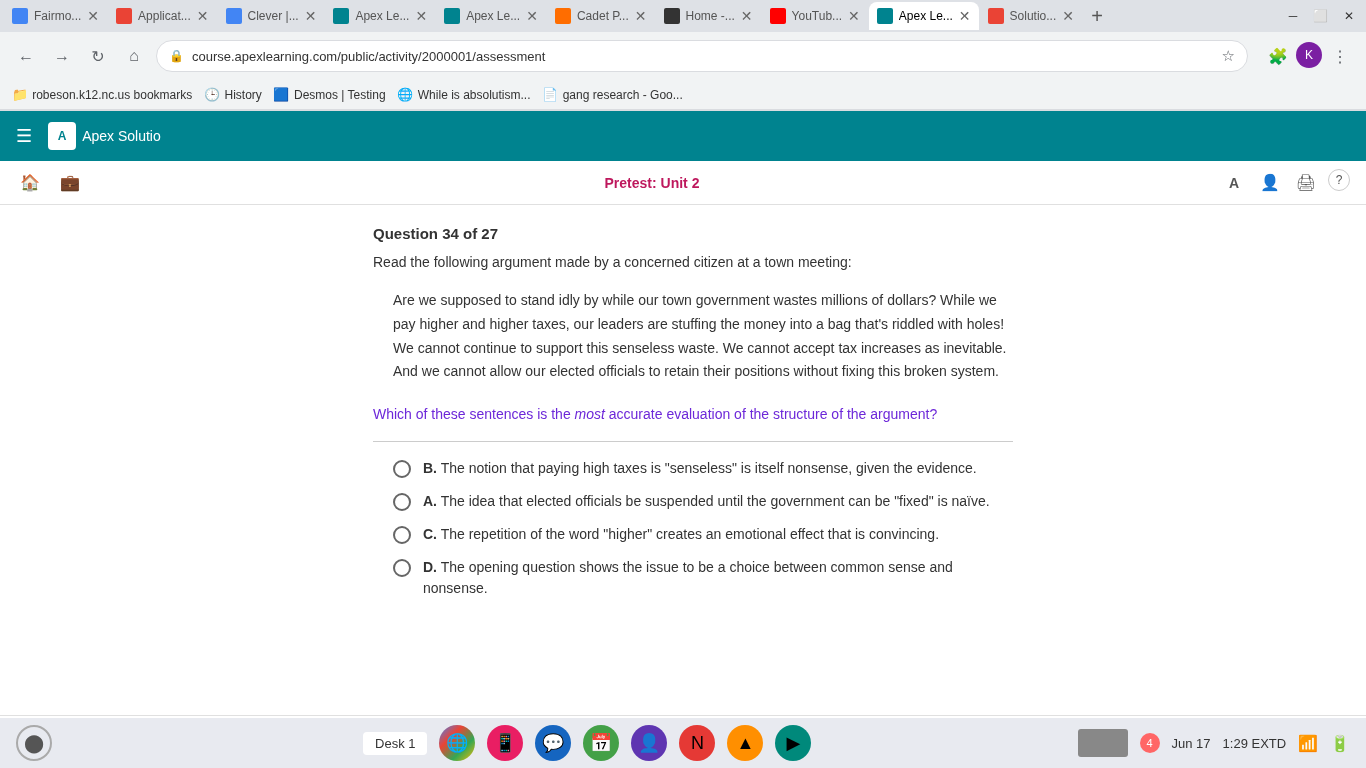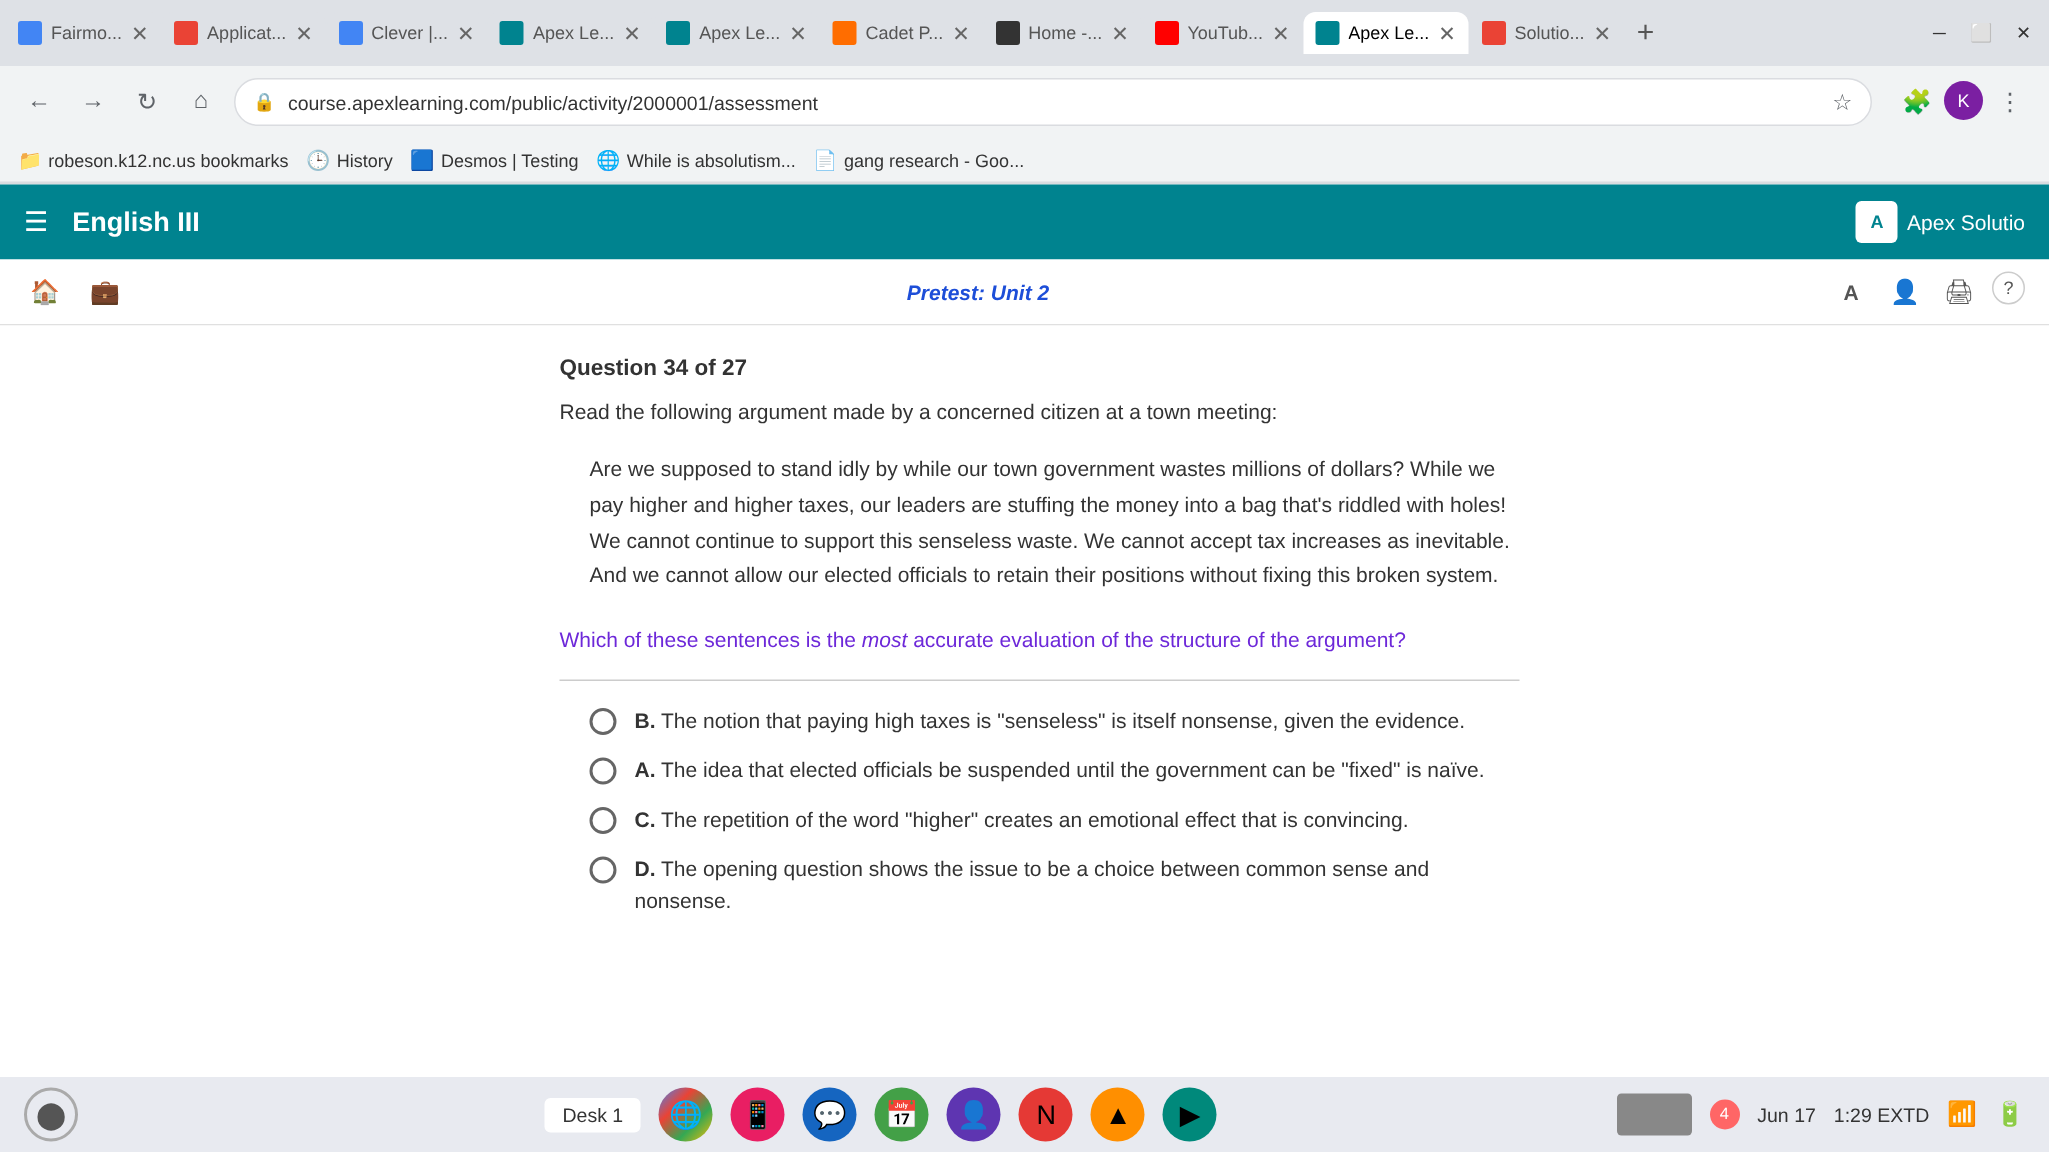--- a/index.html
+++ b/index.html
@@ -2,21 +2,21 @@
 <html><head>
   <meta charset="utf-8">
   <style>
     * { margin: 0; padding: 0; box-sizing: border-box; }
     body { font-family: Arial, sans-serif; font-size: 13px; background: #fff; overflow: hidden; width: 1366px; height: 768px; }
 
     
     .browser-chrome { background: #f1f3f4; border-bottom: 1px solid #dadce0; }
 
     
-    .tab-bar { display: flex; align-items: center; height: 44px; background: #dee1e6; padding: 0 4px; gap: 1px; }
+    .tab-bar { display: flex; align-items: center; height: 32px; background: #dee1e6; padding: 0 4px; gap: 1px; }
     .tab { display: flex; align-items: center; height: 28px; padding: 0 8px; border-radius: 8px 8px 0 0; font-size: 12px; max-width: 160px; gap: 6px; cursor: pointer; white-space: nowrap; overflow: hidden; }
     .tab.active { background: #fff; }
     .tab.inactive { background: #dee1e6; color: #555; }
     .tab-favicon { width: 16px; height: 16px; border-radius: 2px; flex-shrink: 0; }
     .tab-label { overflow: hidden; text-overflow: ellipsis; flex: 1; }
     .tab-close { font-size: 14px; color: #666; flex-shrink: 0; }
     .tab-new { width: 28px; height: 28px; display: flex; align-items: center; justify-content: center; color: #555; font-size: 20px; }
     .win-controls { display: flex; margin-left: auto; gap: 2px; }
     .win-btn { width: 26px; height: 26px; display: flex; align-items: center; justify-content: center; font-size: 12px; color: #333; }
 
@@ -36,21 +36,21 @@
     
     .apex-bar { display: flex; align-items: center; height: 50px; background: #00838f; padding: 0 16px; }
     .apex-menu-icon { color: #fff; font-size: 18px; margin-right: 16px; cursor: pointer; }
     .apex-title { color: #fff; font-size: 18px; font-weight: 600; flex: 1; }
     .apex-logo { display: flex; align-items: center; gap: 6px; color: #fff; font-size: 14px; font-weight: 500; }
     .apex-logo-icon { width: 28px; height: 28px; background: #fff; border-radius: 4px; display: flex; align-items: center; justify-content: center; color: #00838f; font-weight: bold; font-size: 12px; }
 
     
     .tool-bar { display: flex; align-items: center; height: 44px; border-bottom: 1px solid #e0e0e0; padding: 0 16px; gap: 12px; background: #fff; }
     .tool-icon { width: 28px; height: 28px; display: flex; align-items: center; justify-content: center; color: #555; font-size: 16px; cursor: pointer; }
-    .pretest-label { flex: 1; text-align: center; font-size: 14px; color: #1d4ed8; font-style: italic; }
+    .pretest-label { flex: 1; text-align: center; font-size: 14px; color: #be185d; }
     .pretest-label span { font-weight: 600; }
     .tool-icons-right { display: flex; gap: 8px; }
 
     
     .main-content { padding: 0; overflow-y: auto; height: calc(768px - 36px - 48px - 30px - 50px - 44px - 50px); background: #fff; }
     .question-area { max-width: 700px; margin: 0 auto; padding: 20px 20px 20px 40px; }
     .question-num { font-size: 15px; font-weight: 600; color: #333; margin-bottom: 10px; }
     .question-text { font-size: 14px; color: #333; margin-bottom: 16px; line-height: 1.5; }
     .passage-box { margin: 0 0 20px 20px; padding: 0; }
     .passage-text { font-size: 14px; color: #333; line-height: 1.7; }
@@ -191,21 +191,20 @@
     </div>
     <div class="bookmark-item">
       <span class="bk-icon">📄</span>
       <span>gang research - Goo...</span>
     </div>
   </div>
 </div>
 
 <div class="apex-bar">
   <div class="apex-menu-icon">☰</div>
-  <div class="apex-title">English III</div>
   <div class="apex-logo">
     <div class="apex-logo-icon">A</div>
     <span>Apex Solutio</span>
   </div>
 </div>
 
 <div class="tool-bar">
   <div class="tool-icon">🏠</div>
   <div class="tool-icon">💼</div>
   <div class="pretest-label">

